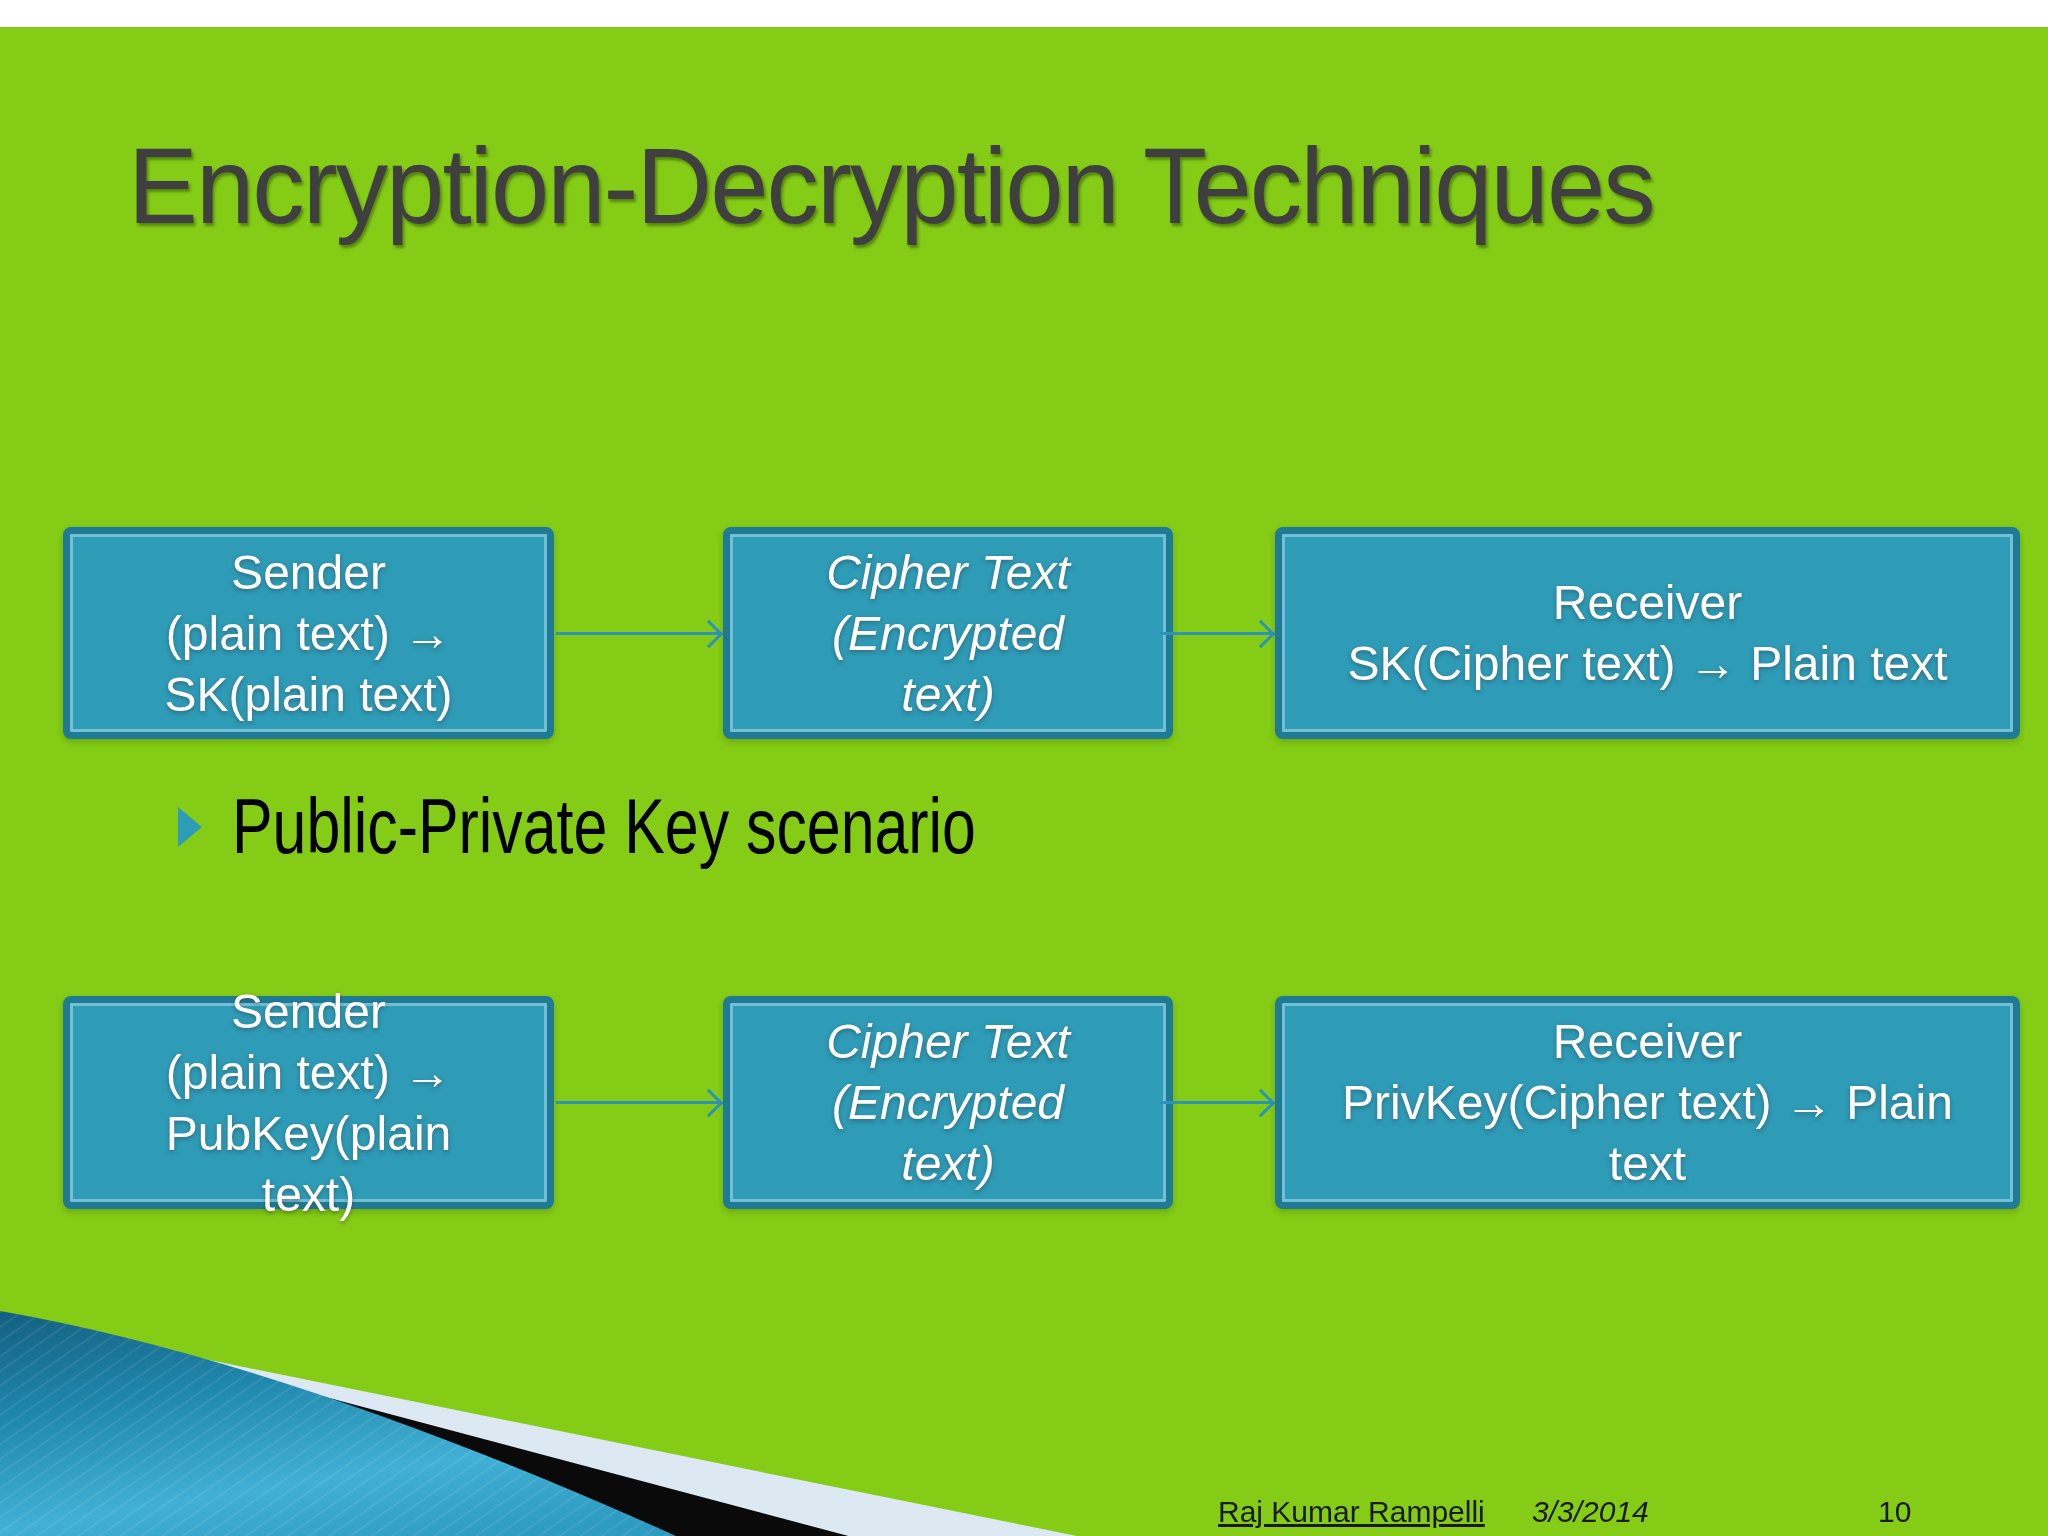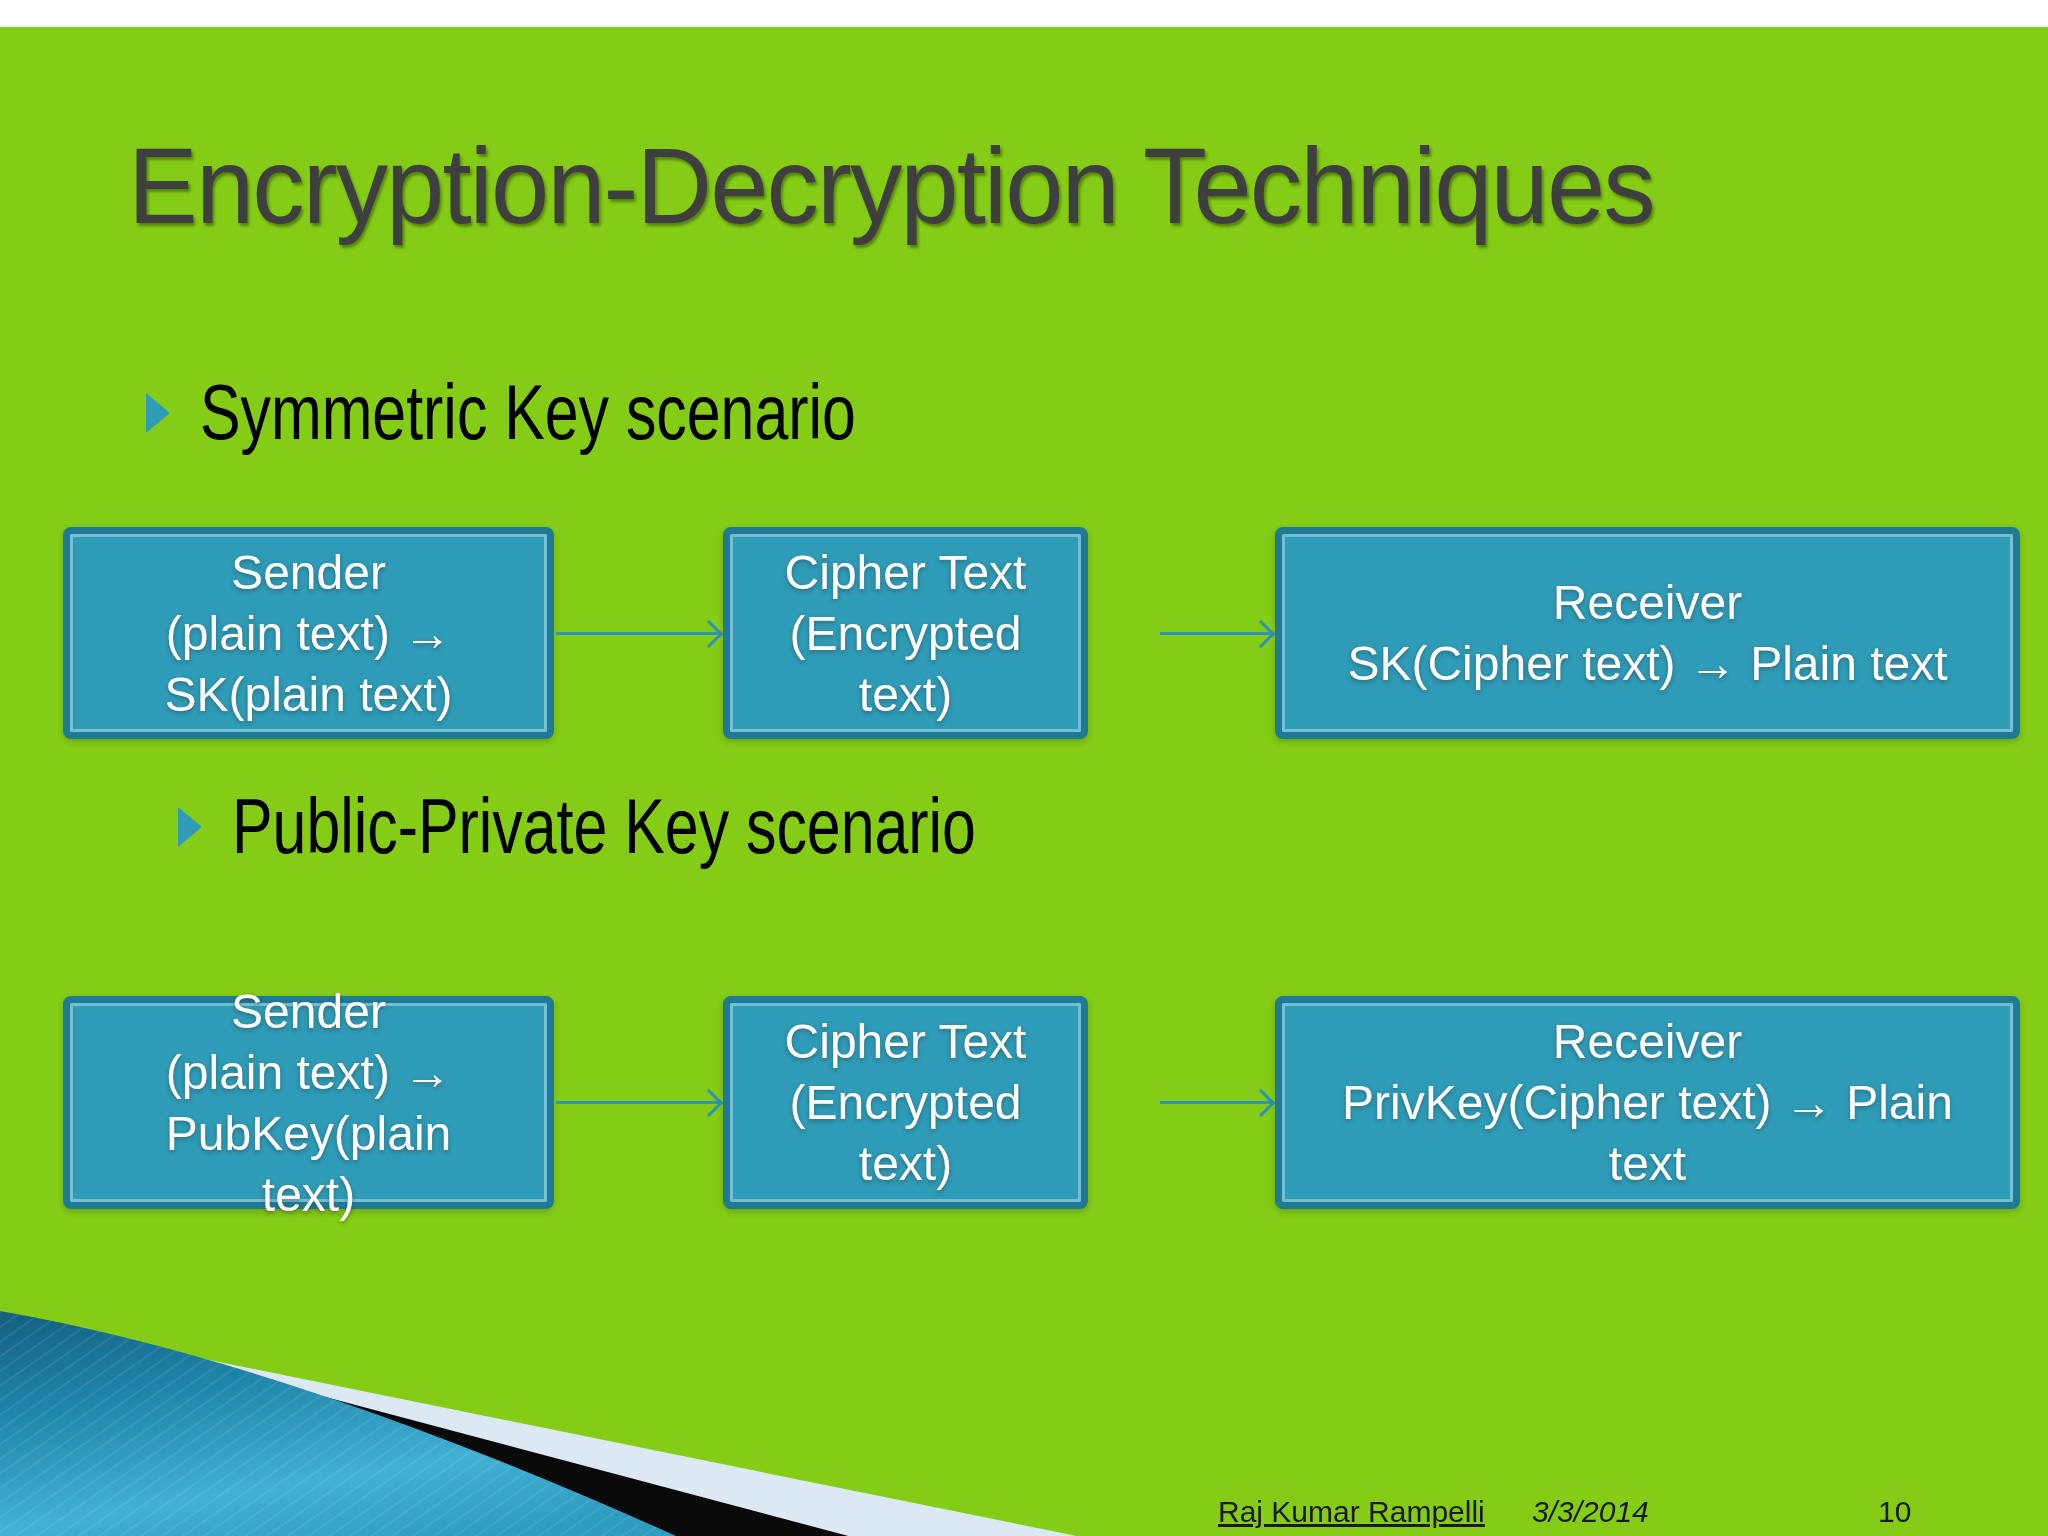--- a/index.html
+++ b/index.html
@@ -50,21 +50,21 @@
     overflow:visible;
   }
   .box-text{
     white-space:pre-line;text-align:center;
     font-size:48px;line-height:61px;color:#ffffff;
     text-shadow:0 2px 4px rgba(50,50,50,0.45);
   }
   .r1{top:500px;height:212px;}
   .r2{top:969px;height:213px;}
   .c1{left:63px;width:491px;}
-  .c2{left:723px;width:365px;}
+  .c2{left:723px;width:450px;font-style:italic;}
   .c3{left:1275px;width:745px;}
 
   
   .arrow{position:absolute;height:3px;background:#2e93b5;}
   .arrow::after{
     content:'';position:absolute;right:1px;top:50%;
     width:17px;height:17px;
     border-top:3px solid #2e93b5;border-right:3px solid #2e93b5;
     transform:translateY(-50%) rotate(45deg);
   }
@@ -82,24 +82,20 @@
   .f-date{left:1532px;top:1468px;font-style:italic;}
   .f-page{left:1878px;top:1468px;}
 </style>
 </head>
 <body>
 
 <div class="slide">
 
   <h1 class="title">Encryption-Decryption Techniques</h1>
 
-  <div class="bullet b1">
-    <span class="tri"></span>
-    <span class="bullet-text">Symmetric Key scenario</span>
-  </div>
 
   <div class="box r1 c1">
     <div class="box-text">Sender
 (plain text) →
 SK(plain text)</div>
   </div>
   <div class="arrow a1"></div>
   <div class="box r1 c2">
     <div class="box-text">Cipher Text
 (Encrypted

